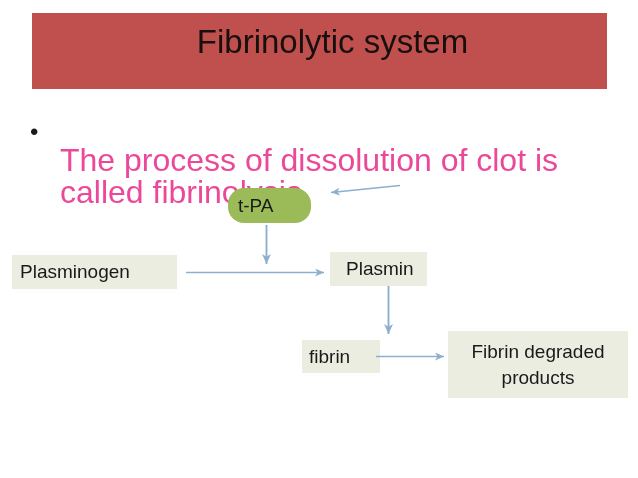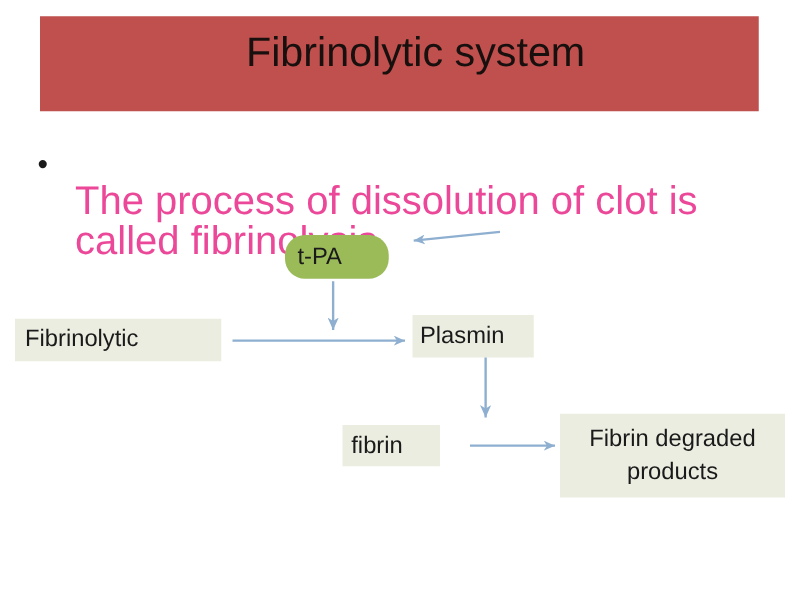--- a/index.html
+++ b/index.html
@@ -97,24 +97,24 @@
   #box-plasminogen {
     left: 12px;   top: 255px;  width: 165px; height: 34px;
     font-size: 19px;
     justify-content: flex-start;
     padding-left: 8px;
   }
   #box-plasmin {
     left: 330px;  top: 252px;  width: 97px;  height: 34px;
     font-size: 19px;
     justify-content: flex-start;
-    padding-left: 6px;
+    padding-left: 16px;
   }
   #box-fibrin {
-    left: 274px;  top: 340px;  width: 78px;  height: 33px;
+    left: 302px;  top: 340px;  width: 78px;  height: 33px;
     font-size: 19px;
     justify-content: flex-start;
     padding-left: 7px;
   }
   #box-fdp {
     left: 448px;  top: 331px;  width: 180px; height: 67px;
     font-size: 19px;
     line-height: 26px;
     padding: 14px 6px;
   }
@@ -149,21 +149,21 @@
 
   <div id="bullet-block">
     <div class="bullet-row">
       <span class="bullet-dot">•</span>
       <span class="bullet-text">The process of dissolution of clot is called fibrinolysis</span>
     </div>
   </div>
 
   <div class="box box-green" id="box-tpa">t-PA</div>
 
-  <div class="box box-beige" id="box-plasminogen">Fibrinolytic</div>
+  <div class="box box-beige" id="box-plasminogen">Plasminogen</div>
 
   <div class="box box-beige" id="box-plasmin">Plasmin</div>
 
   <div class="box box-beige" id="box-fibrin">fibrin</div>
 
   <div class="box box-beige" id="box-fdp">Fibrin degraded products</div>
 
 
   <svg id="arrow-layer" viewBox="0 0 638 478">
     <defs>

